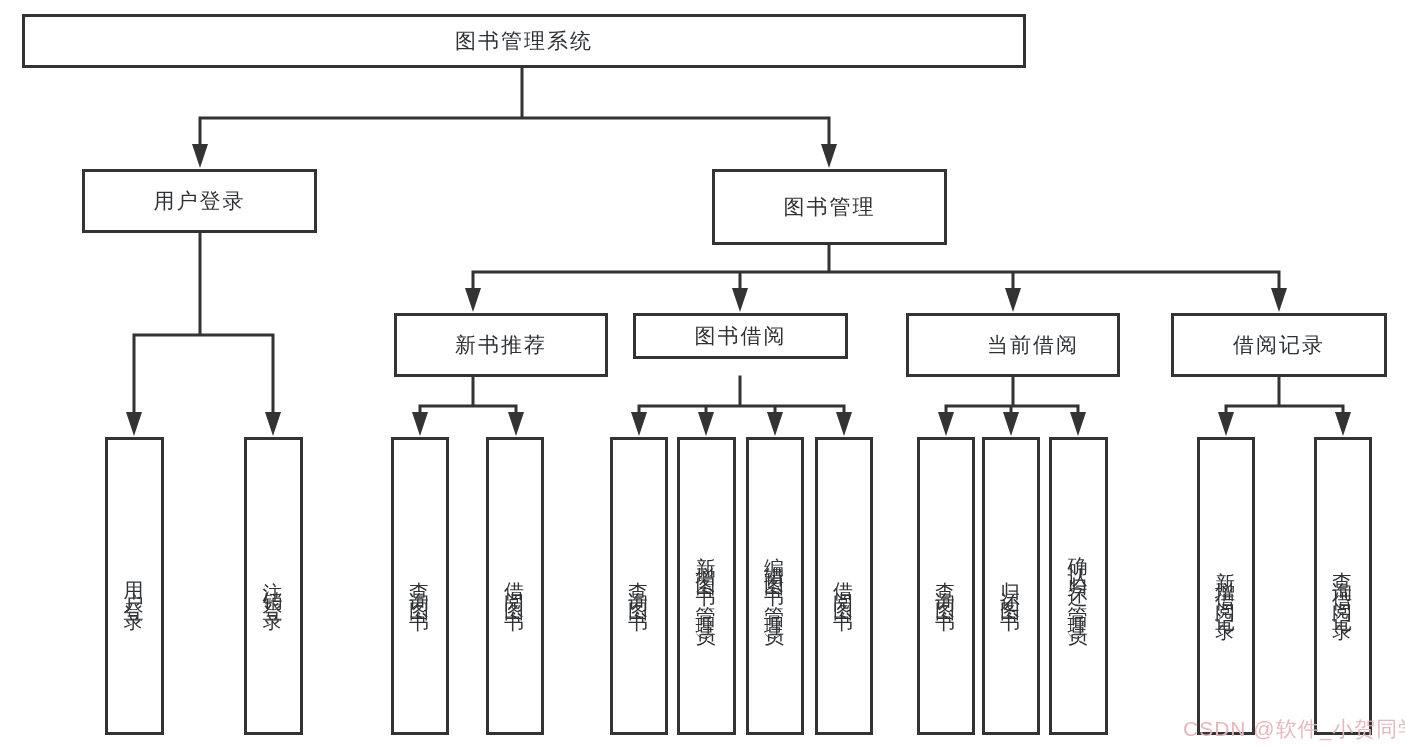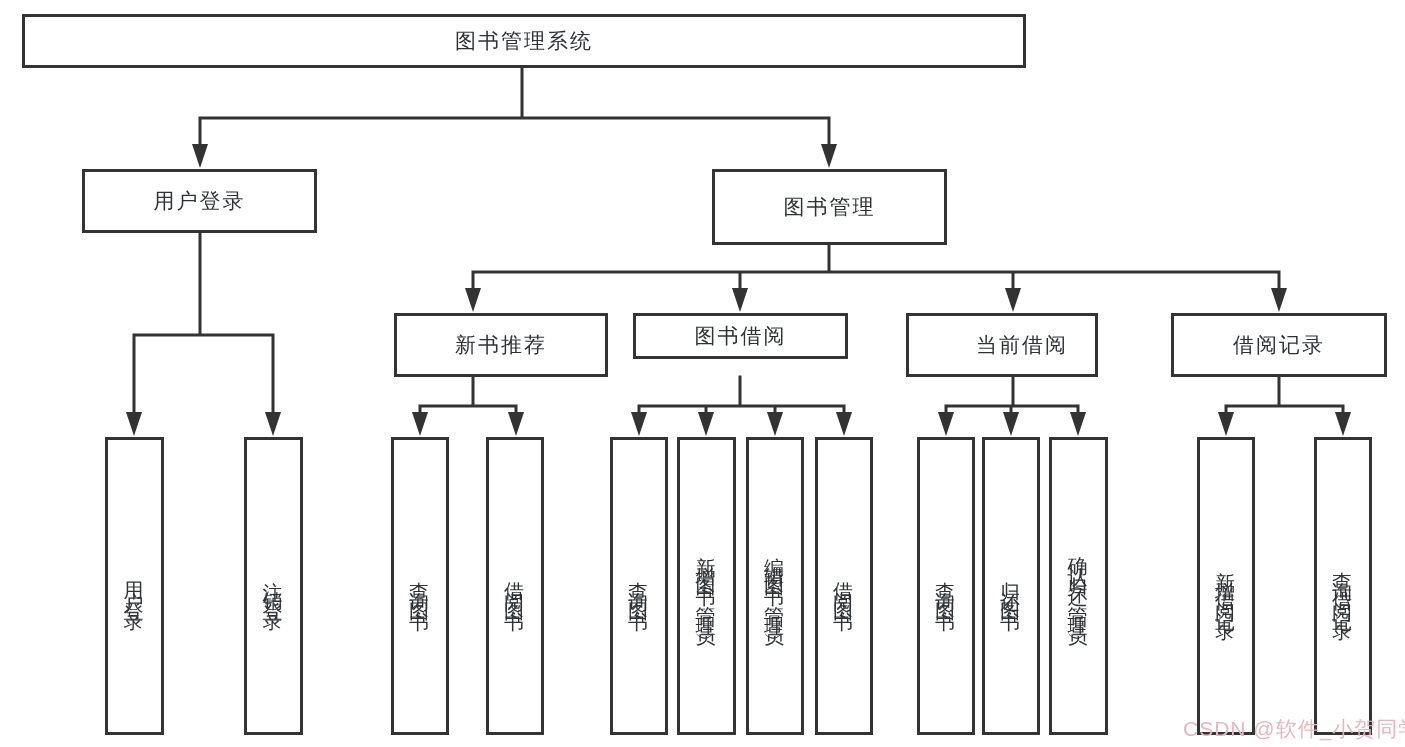--- a/index.html
+++ b/index.html
@@ -98,21 +98,21 @@
   <div class="box" style="left:712px; top:169px; width:235px; height:76px;">
     <span class="lbl">图书管理</span>
   </div>
 
   <div class="box" style="left:366px; top:313px; width:214px; height:64px;margin-left:28px;">
     <span class="lbl">新书推荐</span>
   </div>
   <div class="box" style="left:633px; top:313px; width:215px; height:46px;">
     <span class="lbl">图书借阅</span>
   </div>
-  <div class="box" style="left:906px; top:313px; width:192px; height:64px;padding-left:40px;">
+  <div class="box" style="left:906px; top:313px; width:214px; height:64px;padding-left:40px;">
     <span class="lbl">当前借阅</span>
   </div>
   <div class="box" style="left:1171px; top:313px; width:216px; height:64px;font-family:Liberation Mono, monospace;">
     <span class="lbl">借阅记录</span>
   </div>
 
   <div class="box leaf" style="left:105px; top:437px; width:59px; height:298px;">
     <span class="lbl">用户登录</span>
   </div>
   <div class="box leaf" style="left:244px; top:437px; width:59px; height:298px;">

